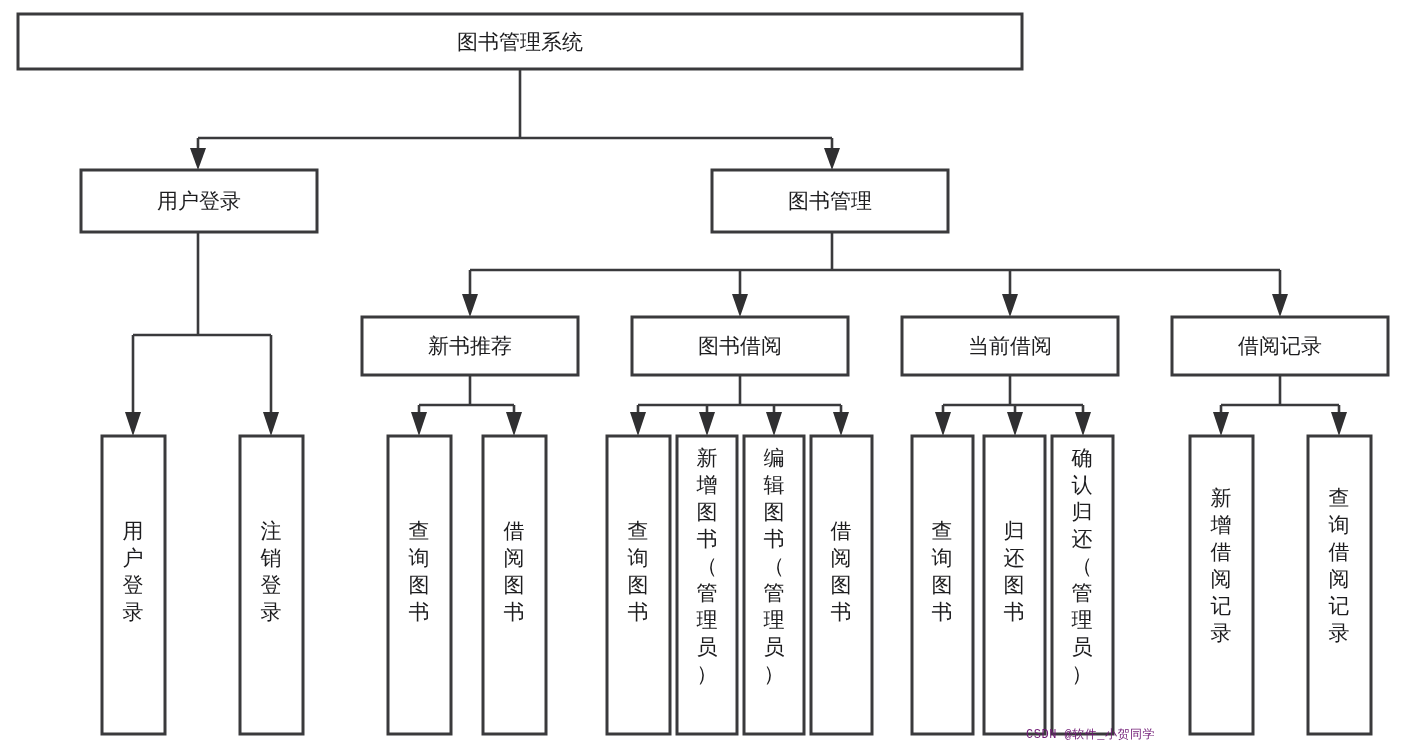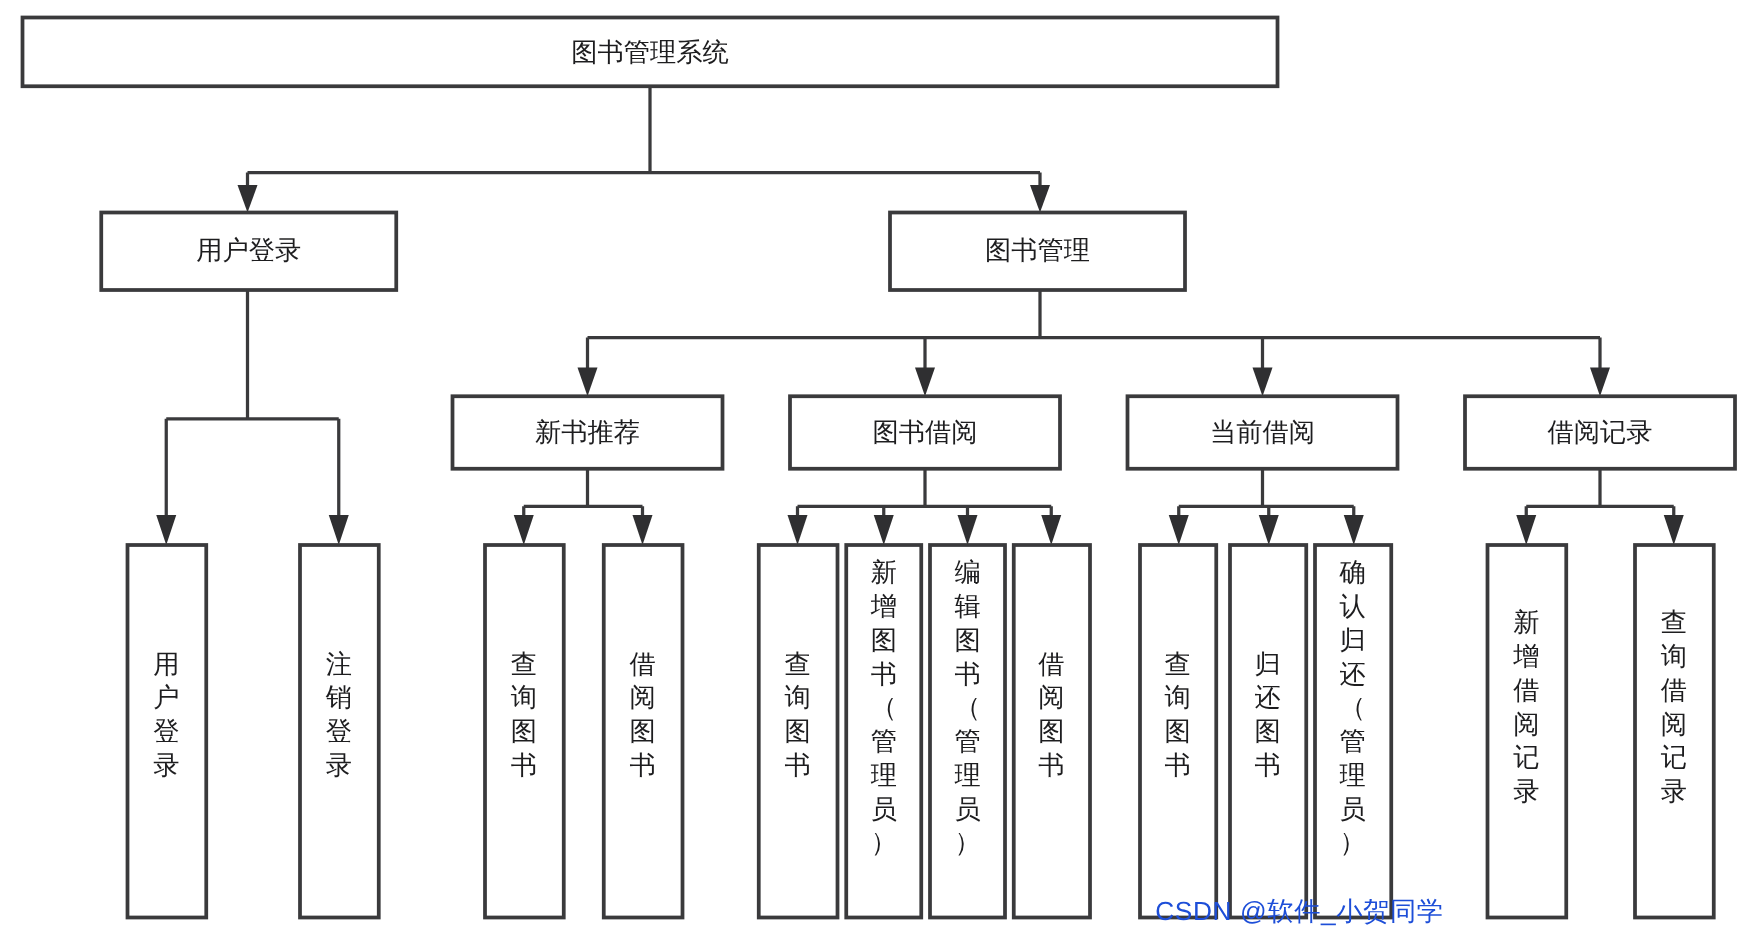--- a/index.html
+++ b/index.html
@@ -52,23 +52,23 @@
   .node-label-v {
     font-family: "Liberation Sans", "DejaVu Sans", sans-serif;
     font-size: 21px;
     fill: #1d1d1f;
     text-anchor: middle;
   }
   .watermark {
     position: absolute;
     right: 8px;
     bottom: 4px;
-    font-family: Liberation Sans, sans-serif;
-    font-size: 21px;
-    color: #1d4ed8;
+    font-family: Liberation Mono, monospace;
+    font-size: 12px;
+    color: #701a75;
     letter-spacing: 0.5px;
     white-space: nowrap;
     user-select: none;
   }
 </style>
 </head>
 <body>
 
 <div id="diagram-root">
   <svg id="flow" viewBox="0 0 1405 747">

